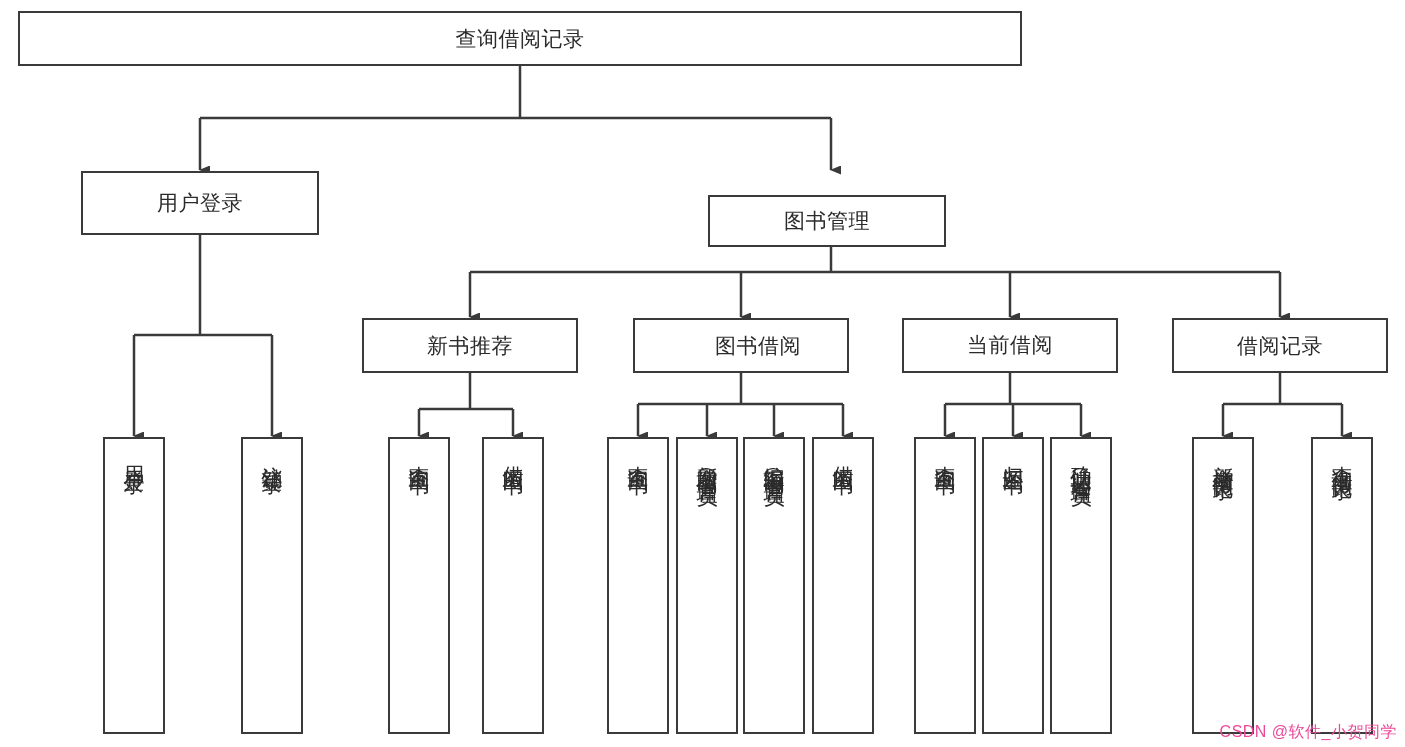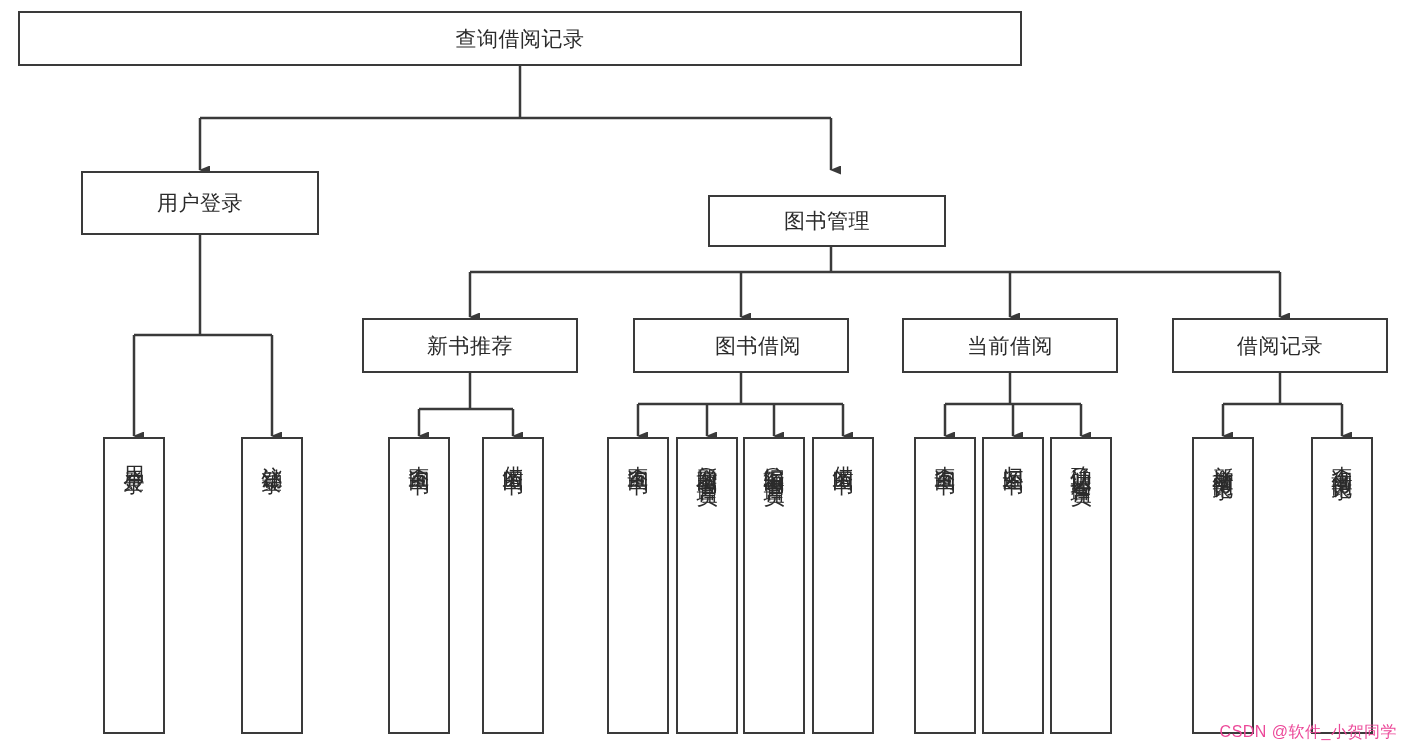--- a/index.html
+++ b/index.html
@@ -124,21 +124,21 @@
       </div>
       <div class="node-box horizontal" style="left: 708px; top: 171px; width: 238px; height: 52px; margin-top: 24px;">
         <span class="node-label-h">图书管理</span>
       </div>
       <div class="node-box horizontal" style="left: 362px; top: 318px; width: 216px; height: 55px;">
         <span class="node-label-h">新书推荐</span>
       </div>
       <div class="node-box horizontal" style="left: 633px; top: 318px; width: 216px; height: 55px; padding-left: 34px;">
         <span class="node-label-h">图书借阅</span>
       </div>
-      <div class="node-box horizontal" style="left: 902px; top: 318px; width: 216px; height: 55px;">
+      <div class="node-box horizontal" style="left: 902px; top: 318px; width: 216px; height: 55px; font-family: Liberation Serif, serif;">
         <span class="node-label-h">当前借阅</span>
       </div>
       <div class="node-box horizontal" style="left: 1172px; top: 318px; width: 216px; height: 55px;">
         <span class="node-label-h">借阅记录</span>
       </div>
       <div class="node-box vertical" style="left: 103px; top: 437px; width: 62px; height: 297px;">
         <span class="node-label-v">用户登录</span>
       </div>
       <div class="node-box vertical" style="left: 241px; top: 437px; width: 62px; height: 297px;">
         <span class="node-label-v">注销登录</span>

